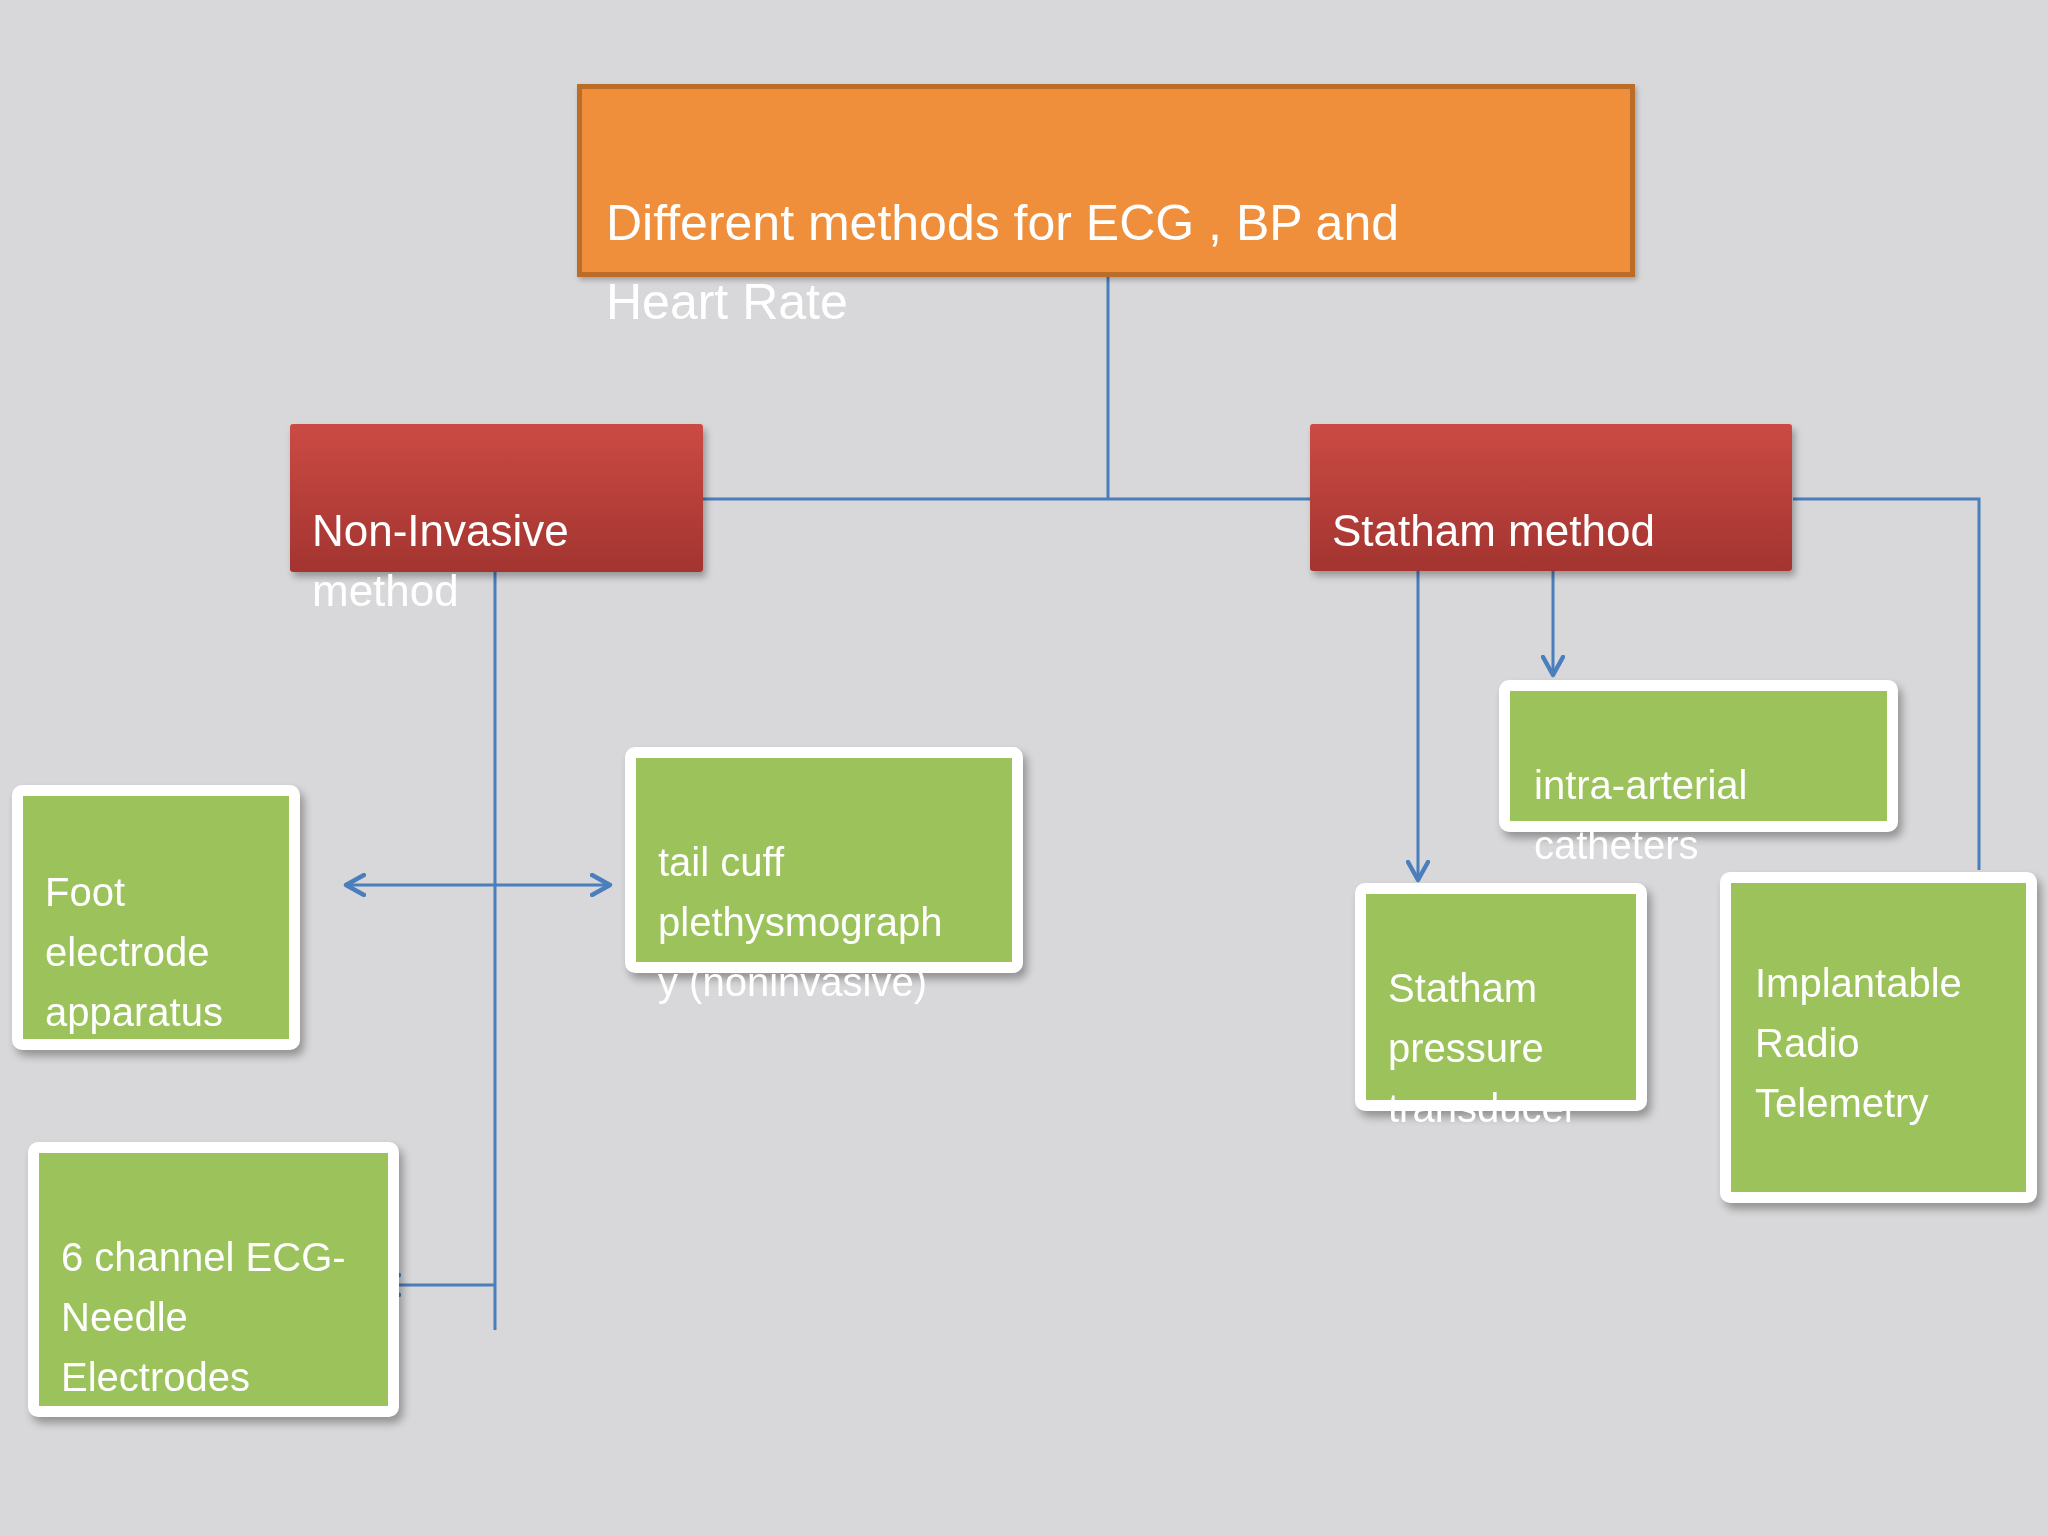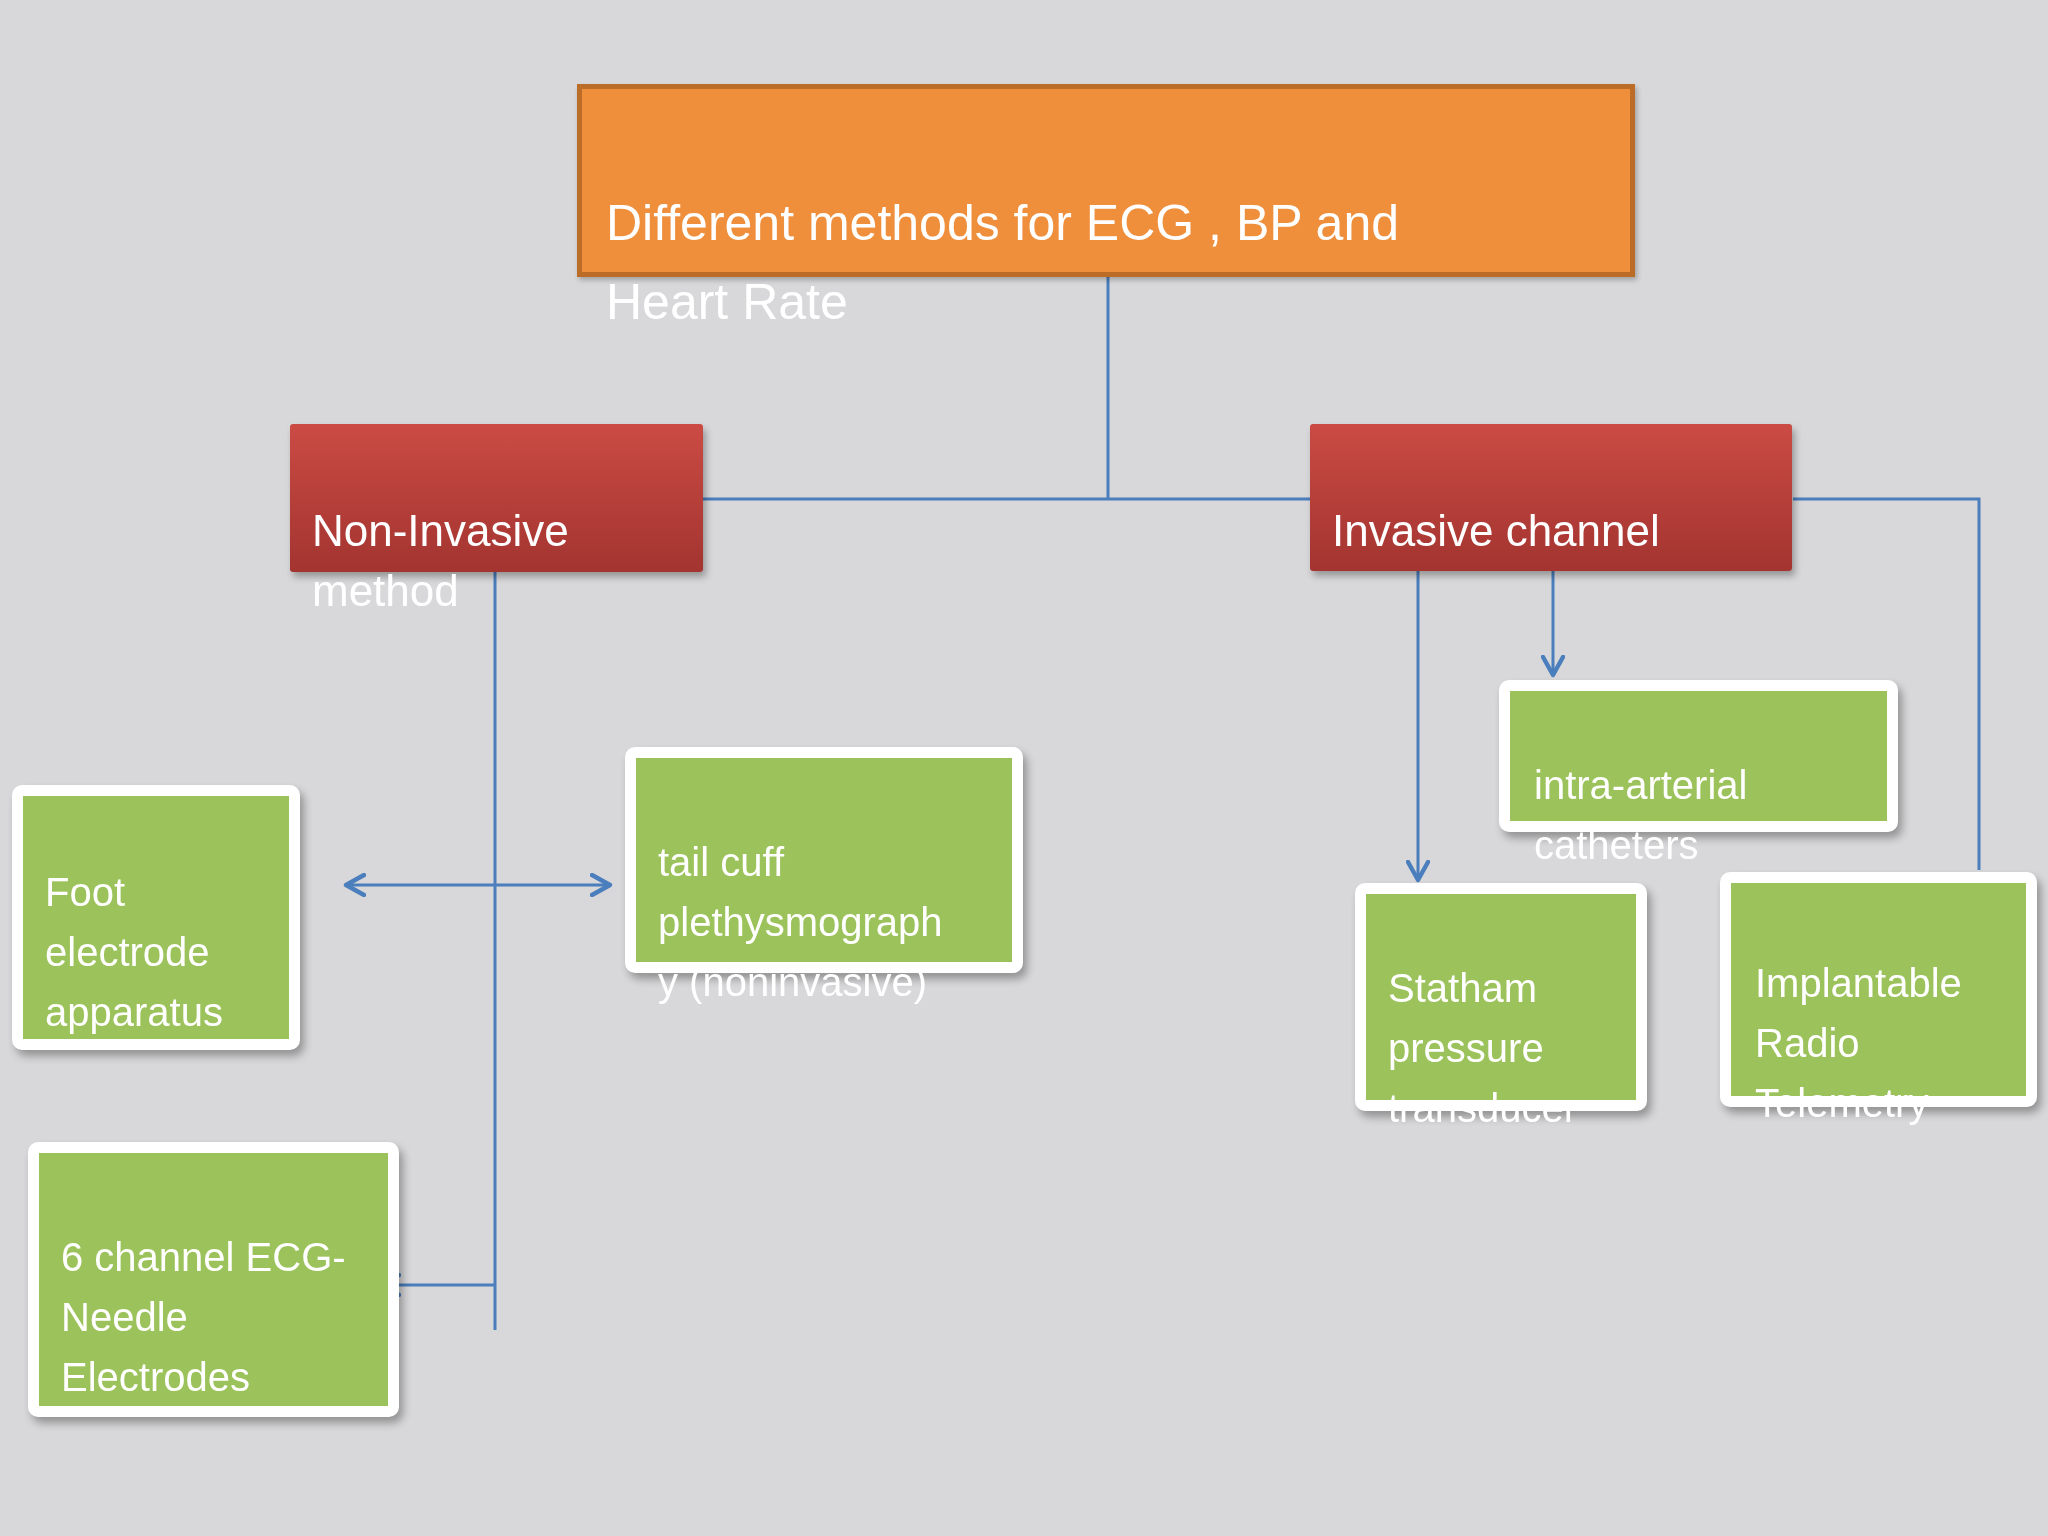--- a/index.html
+++ b/index.html
@@ -37,21 +37,21 @@
     border:11px solid var(--box-border);
     border-radius:10px;
     font-size:40px;line-height:1.5;
     box-shadow:4px 6px 8px rgba(0,0,0,0.32);
   }
   .g-foot{left:12px;top:785px;width:288px;height:265px;padding:6px 0 4px 22px;}
   .g-tailcuff{left:625px;top:747px;width:398px;height:226px;padding:14px 0 0 22px;}
   .g-sixchannel{left:28px;top:1142px;width:371px;height:275px;padding:14px 0 4px 22px;}
   .g-intra{left:1499px;top:680px;width:399px;height:152px;padding:4px 0 8px 24px;}
   .g-statham{left:1355px;top:883px;width:292px;height:228px;padding:4px 0 0 22px;}
-  .g-implant{left:1720px;top:872px;width:317px;height:235px;padding:10px 0 0 24px;}
+  .g-implant{left:1720px;top:872px;width:317px;height:331px;padding:10px 0 0 24px;}
 </style>
 </head>
 <body>
 
 <div class="canvas">
 
   <svg class="connectors" viewBox="0 0 2048 1536" xmlns="http://www.w3.org/2000/svg">
     <defs>
       <marker id="arrow" viewBox="0 0 12 12" refX="10" refY="6" markerWidth="8" markerHeight="8" orient="auto-start-reverse">
         <path d="M1,1 L10,6 L1,11" fill="none" stroke="#4a7ebc" stroke-width="2.2" stroke-linecap="round" stroke-linejoin="round"></path>
@@ -73,21 +73,21 @@
     <span>Different methods for ECG , BP and
 Heart Rate</span>
   </div>
 
   <div class="shape red-box red-non-invasive">
     <span>Non-Invasive
 method</span>
   </div>
 
   <div class="shape red-box red-invasive">
-    <span>Invasive channel</span>
+    <span>Statham method</span>
   </div>
 
   <div class="shape green-box g-foot">
     <span>Foot
 electrode
 apparatus</span>
   </div>
 
   <div class="shape green-box g-tailcuff">
     <span>tail cuff

